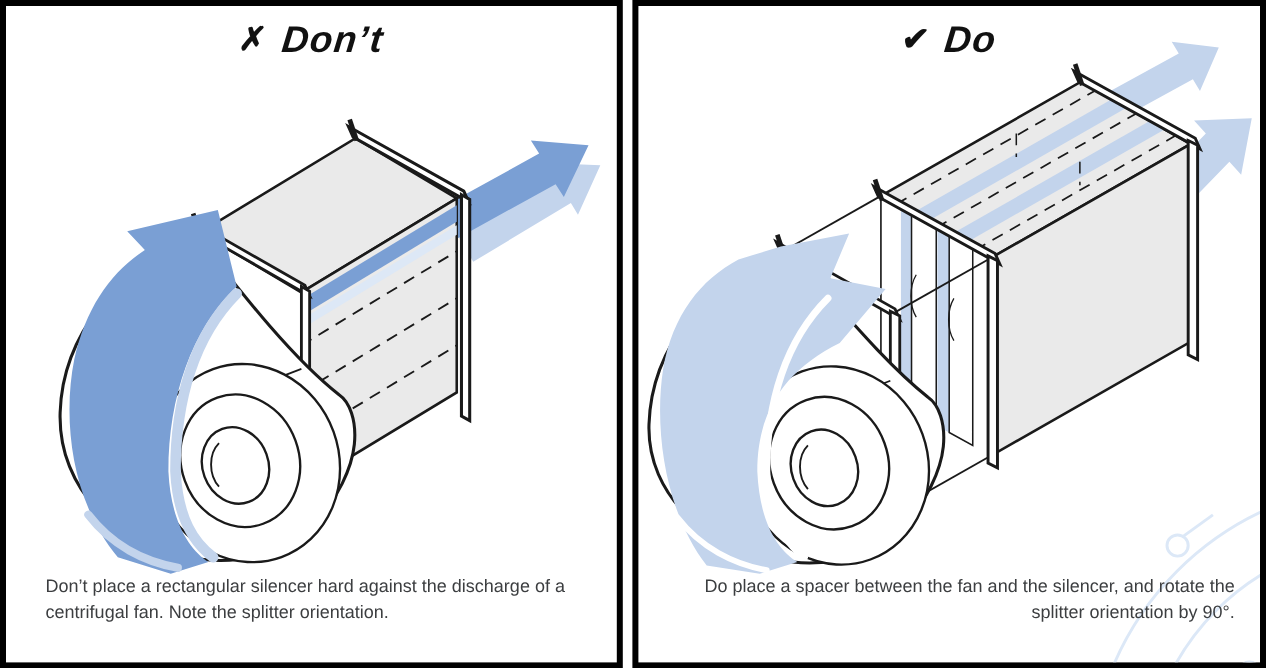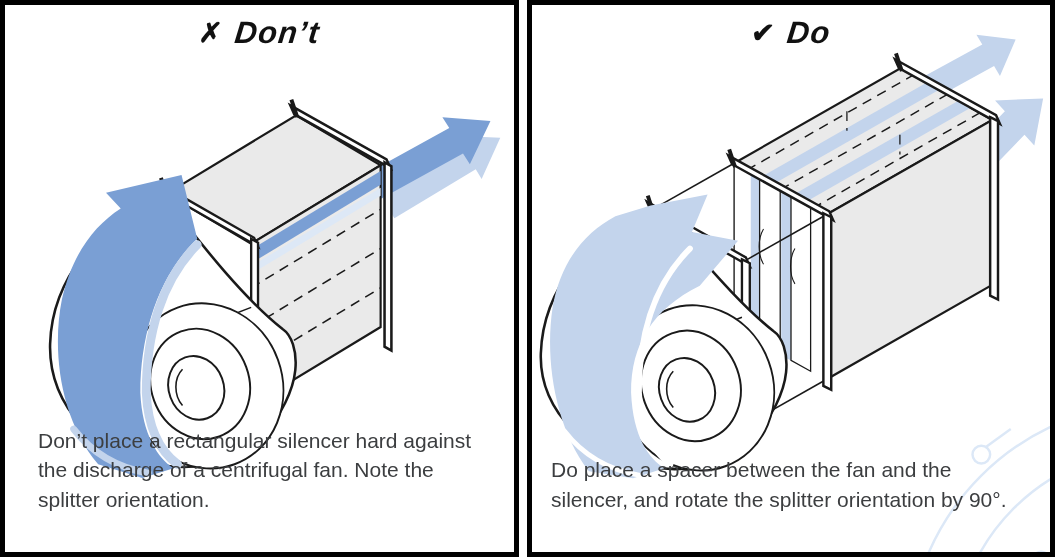--- a/index.html
+++ b/index.html
@@ -5,23 +5,23 @@
   html,body{margin:0;padding:0;background:#fff;}
   body{width:1055px;height:557px;font-family:"Liberation Sans",sans-serif;}
   .board{display:flex;gap:8px;width:1055px;height:557px;}
   .panel{box-sizing:border-box;border:5px solid #000;background:#fff;position:relative;overflow:hidden;}
   .panel.left{width:519px;}
   .panel.right{width:528px;}
   .illus{position:absolute;inset:0;width:100%;height:100%;z-index:1;}
   .title{position:absolute;top:10px;left:0;right:0;z-index:3;display:flex;justify-content:center;align-items:baseline;gap:12px;
          font-weight:bold;font-style:italic;font-size:31px;color:#111;transform:skewX(-6deg);letter-spacing:1px;}
   .title .t-icon{font-style:normal;font-weight:bold;font-size:27px;transform:translateY(-1px);}
-  .caption{position:absolute;bottom:16px;z-index:3;color:var(--caption_text);font-size:21px;line-height:1.42;}
+  .caption{position:absolute;bottom:16px;z-index:3;color:var(--caption_text);font-size:15px;line-height:1.42;}
   .panel.left .caption{left:33px;width:462px;}
-  .panel.right .caption{left:19px;width:478px;}
+  .panel.right .caption{left:19px;width:478px;text-align:right;}
   
   .ol{stroke:var(--outline);fill:none;}
   .fwhite{fill:#fff;stroke:var(--outline);}
   .fgray{fill:var(--duct_gray);stroke:var(--outline);}
   .cblue{fill:var(--airflow_primary);}
   .clight{fill:var(--airflow_light);}
   .cpale{fill:var(--airflow_pale);}
   .dash{stroke:var(--outline);fill:none;stroke-dasharray:10 7;}
   .wm{stroke:var(--watermark);fill:none;}
   .wmn{stroke:var(--watermark);fill:#fff;}

